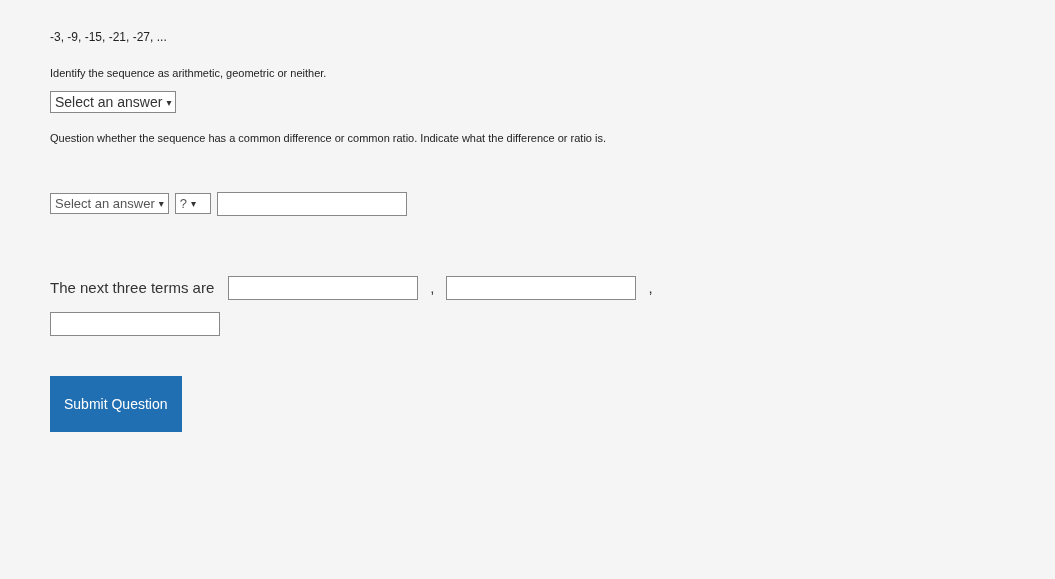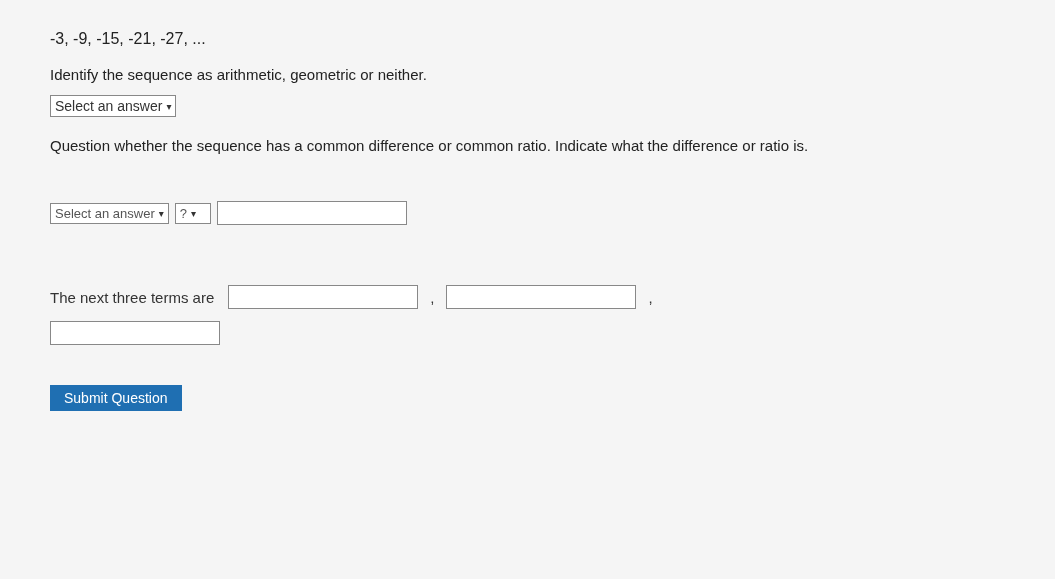--- a/index.html
+++ b/index.html
@@ -10,26 +10,26 @@
     body {
       font-family: 'Segoe UI', Tahoma, Geneva, Verdana, sans-serif;
       background: #f5f5f5;
       padding: 30px 50px;
       color: #333;
       font-size: 15px;
       width: 1055px;
       height: 579px;
     }
     .sequence-text {
-      font-size: 16px;
-      margin-bottom: 16px;
+      font-size: 12px;
+      margin-bottom: 22px;
       color: #222;
     }
     .prompt-text {
-      font-size: 15px;
+      font-size: 11px;
       margin-bottom: 10px;
       color: #222;
       line-height: 1.4;
     }
     .answer-select {
       border: 1px solid #888;
       background: #fff;
       padding: 2px 4px;
       font-size: 14px;
       color: #333;
@@ -94,21 +94,21 @@
       font-size: 15px;
       color: #333;
     }
     .third-term-row {
       margin-bottom: 40px;
     }
     .submit-btn {
       background: #1f6fb2;
       color: #fff;
       border: none;
-      padding: 5px 14px;
+      padding: 20px 14px;
       font-size: 14px;
       cursor: pointer;
     }
   </style>
 </head>
 <body>
 
 
 
 <div class="sequence-text">-3, -9, -15, -21, -27, ...</div>

